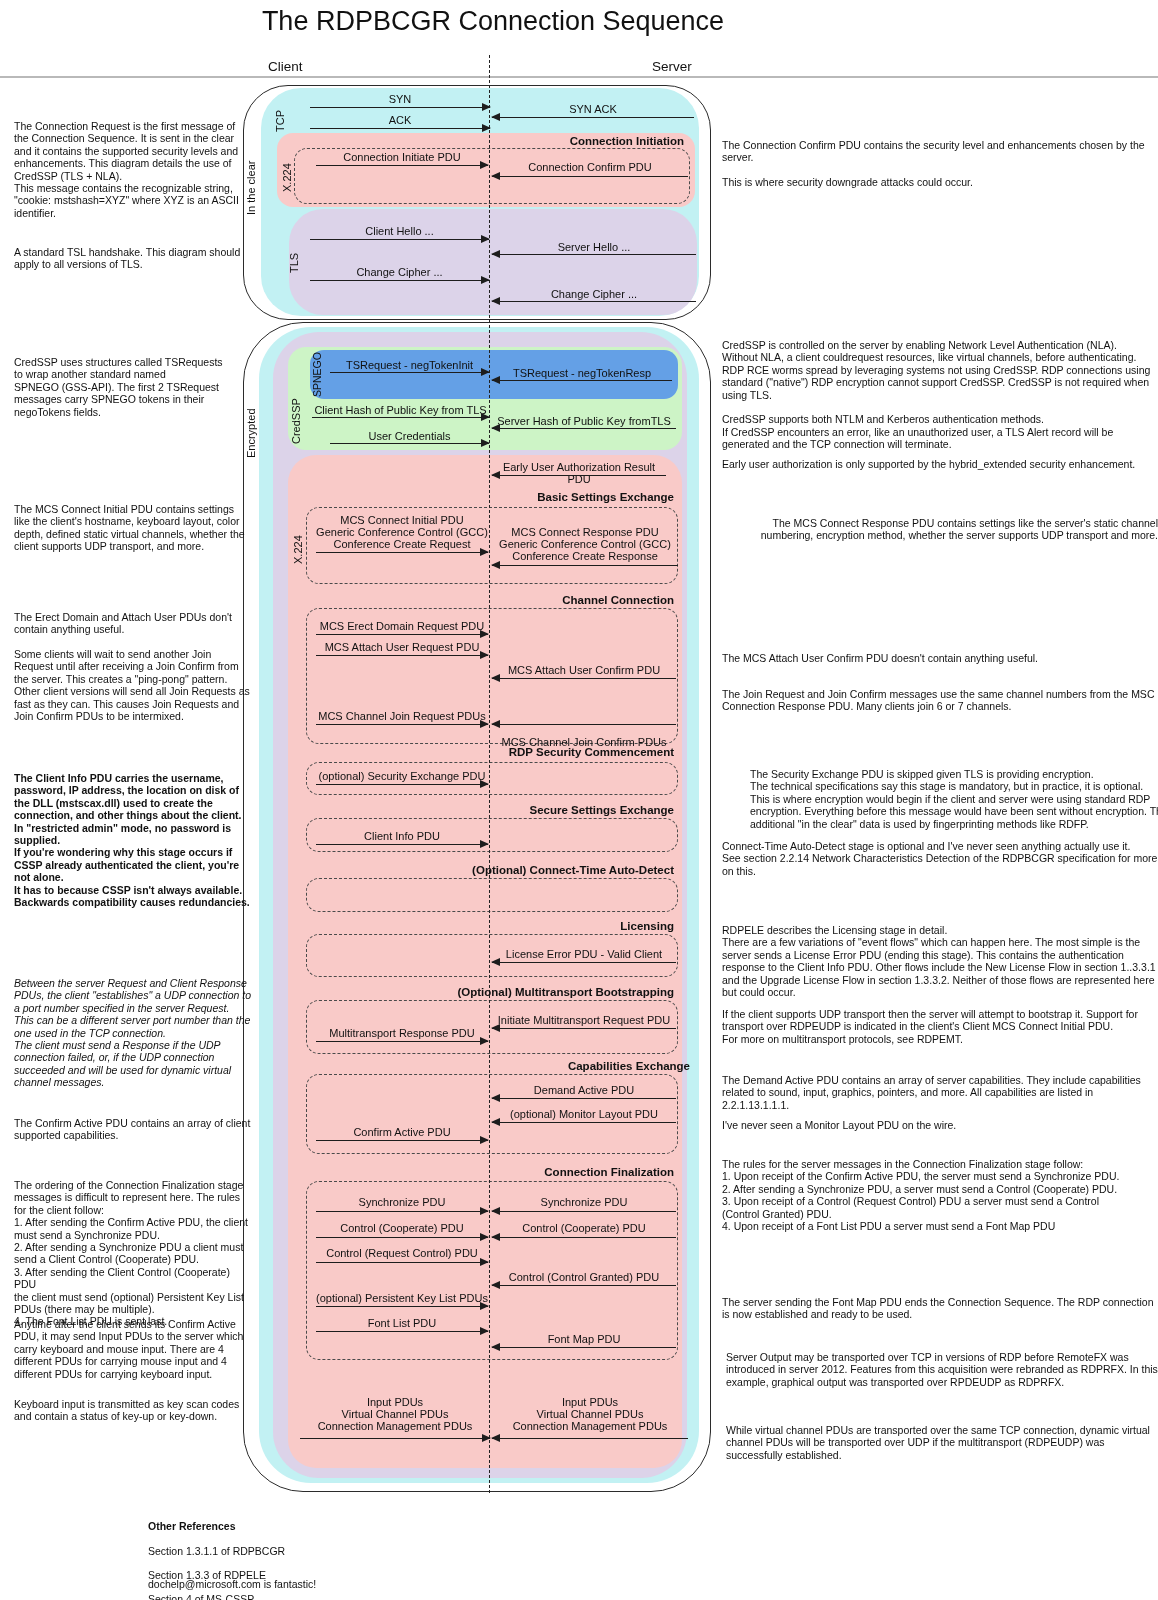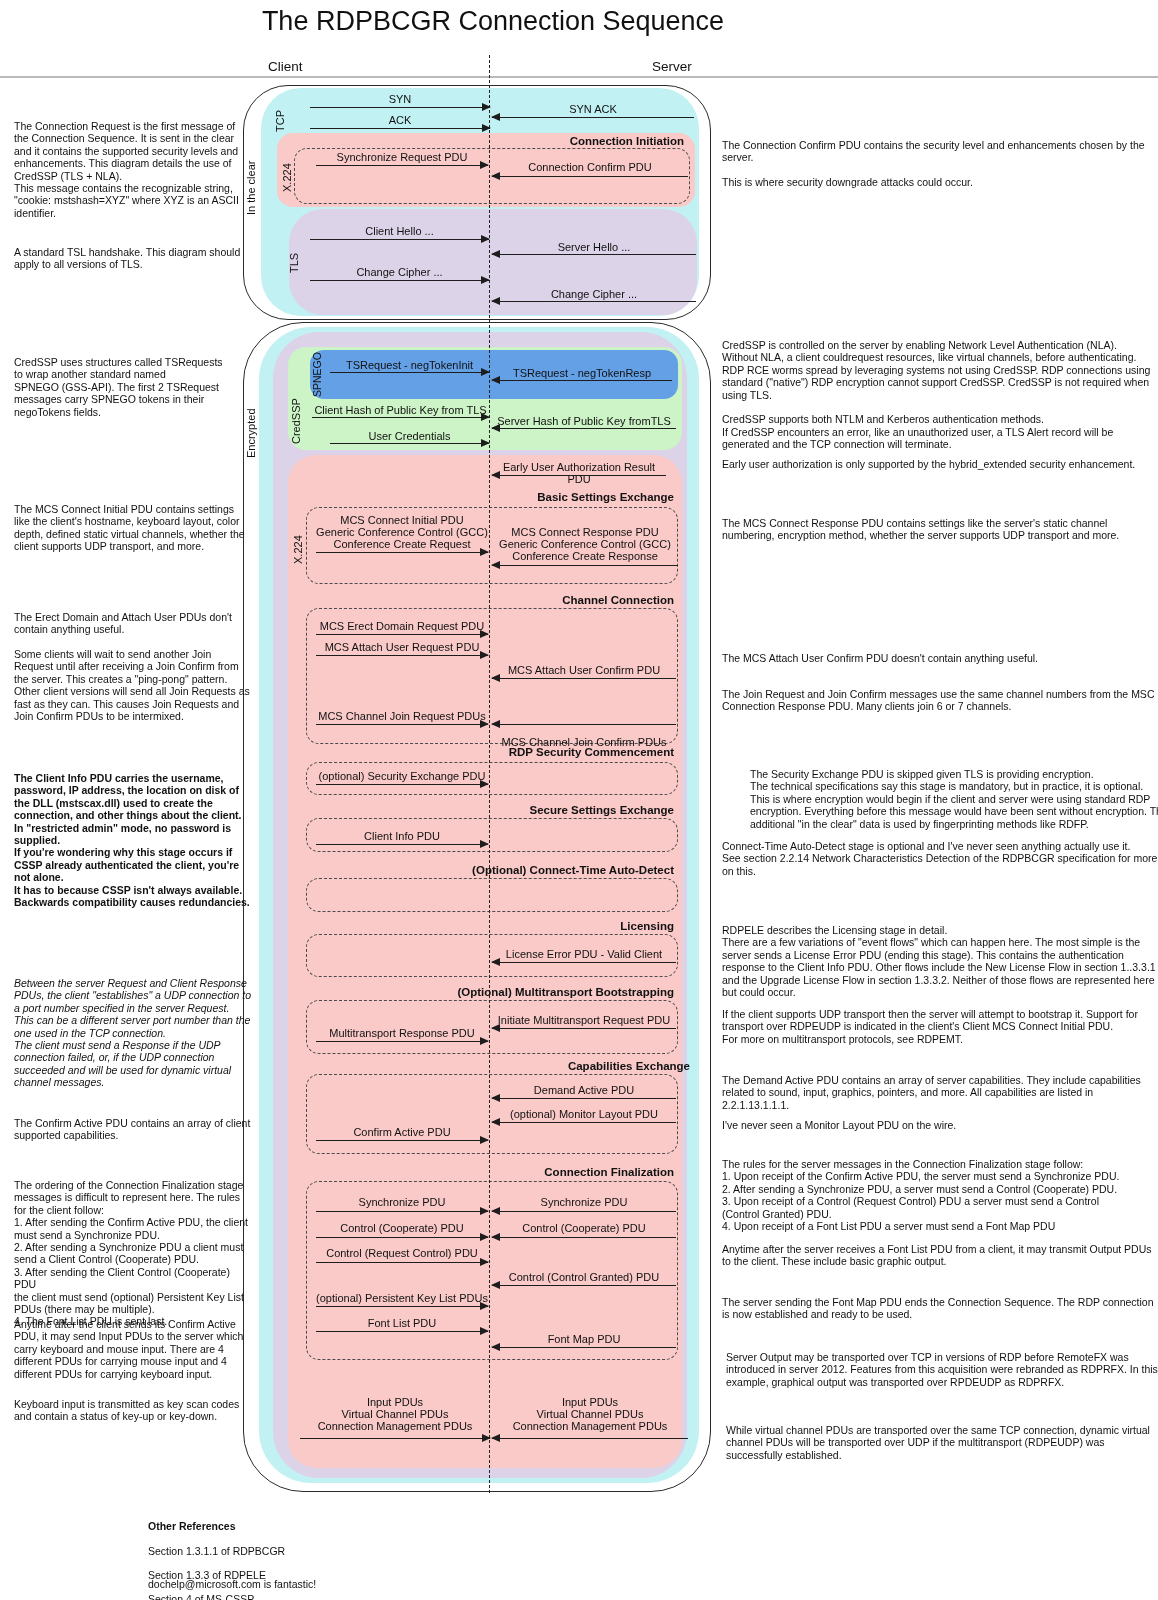--- a/index.html
+++ b/index.html
@@ -81,21 +81,21 @@
   <div class="sec-hdr" style="left:322px;top:1060px;width:368px;">Capabilities Exchange</div>
   <div class="sec-hdr" style="left:306px;top:1166px;width:368px;">Connection Finalization</div>
 
   <div class="msg" style="left:310px;top:93px;width:180px;">SYN</div>
   <div class="arrow r" style="left:310px;top:107px;width:180px;"></div>
   <div class="msg" style="left:492px;top:103px;width:202px;">SYN ACK</div>
   <div class="arrow l" style="left:492px;top:117px;width:202px;"></div>
   <div class="msg" style="left:310px;top:114px;width:180px;">ACK</div>
   <div class="arrow r" style="left:310px;top:128px;width:180px;"></div>
 
-  <div class="msg" style="left:316px;top:151px;width:172px;">Synchronize Request PDU</div>
+  <div class="msg" style="left:316px;top:151px;width:172px;">Connection Initiate PDU</div>
   <div class="arrow r" style="left:316px;top:165px;width:172px;"></div>
   <div class="msg" style="left:492px;top:161px;width:196px;">Connection Confirm PDU</div>
   <div class="arrow l" style="left:492px;top:176px;width:196px;"></div>
 
   <div class="msg" style="left:310px;top:225px;width:179px;">Client Hello ...</div>
   <div class="arrow r" style="left:310px;top:239px;width:179px;"></div>
   <div class="msg" style="left:492px;top:241px;width:204px;">Server Hello ...</div>
   <div class="arrow l" style="left:492px;top:254px;width:204px;"></div>
   <div class="msg" style="left:310px;top:266px;width:179px;">Change Cipher ...</div>
   <div class="arrow r" style="left:310px;top:280px;width:179px;"></div>
@@ -216,41 +216,40 @@
 
   <div class="note" style="left:722px;top:139px;width:436px;">The Connection Confirm PDU contains the security level and enhancements chosen by the server.
 
 This is where security downgrade attacks could occur.</div>
   <div class="note" style="left:722px;top:339px;width:436px;">CredSSP is controlled on the server by enabling Network Level Authentication (NLA).
  Without NLA, a client couldrequest resources, like virtual channels, before authenticating. RDP RCE worms spread by leveraging systems not using CredSSP. RDP connections using standard ("native") RDP encryption cannot support CredSSP. CredSSP is not required when using TLS.
 
 CredSSP supports both NTLM and Kerberos authentication methods.
 If CredSSP encounters an error, like an unauthorized user, a TLS Alert record will be generated and the TCP connection will terminate.</div>
   <div class="note" style="left:722px;top:458px;width:436px;">Early user authorization is only supported by the hybrid_extended security enhancement.</div>
-  <div class="note" style="left:722px;top:517px;width:436px;">The MCS Connect Response PDU contains settings like the server's static channel numbering, encryption method, whether the server supports UDP transport and more.</div>
+  <div class="note" style="left:722px;top:517px;width:436px;text-align:right;">The MCS Connect Response PDU contains settings like the server's static channel numbering, encryption method, whether the server supports UDP transport and more.</div>
   <div class="note" style="left:722px;top:652px;width:436px;">The MCS Attach User Confirm PDU doesn't contain anything useful.</div>
   <div class="note" style="left:722px;top:688px;width:436px;">The Join Request and Join Confirm messages use the same channel numbers from the MSC Connection Response PDU. Many clients join 6 or 7 channels.</div>
   <div class="note" style="left:722px;top:768px;width:436px;margin-left:28px;">The Security Exchange PDU is skipped given TLS is providing encryption.
 The technical specifications say this stage is mandatory, but in practice, it is optional.
 This is where encryption would begin if the client and server were using standard RDP encryption. Everything before this message would have been sent without encryption. This additional "in the clear" data is used by fingerprinting methods like RDFP.</div>
   <div class="note" style="left:722px;top:840px;width:436px;">Connect-Time Auto-Detect stage is optional and I've never seen anything actually use it.
 See section 2.2.14 Network Characteristics Detection of the RDPBCGR specification for more on this.</div>
   <div class="note" style="left:722px;top:924px;width:436px;">RDPELE describes the Licensing stage in detail.
 There are a few variations of "event flows" which can happen here. The most simple is the server sends  a License Error PDU (ending this stage). This contains the authentication response to the Client Info PDU. Other flows include the New License Flow in section 1..3.3.1 and the Upgrade License Flow in section 1.3.3.2. Neither of those flows are represented here but could occur.</div>
   <div class="note" style="left:722px;top:1008px;width:436px;">If the client supports UDP transport then the server will attempt to bootstrap it. Support for transport over RDPEUDP is indicated in the client's Client MCS Connect Initial PDU.
 For more on multitransport protocols, see RDPEMT.</div>
   <div class="note" style="left:722px;top:1074px;width:436px;">The Demand Active PDU contains an array of server capabilities. They include capabilities related to sound, input, graphics, pointers, and more. All capabilities are listed in 2.2.1.13.1.1.1.</div>
   <div class="note" style="left:722px;top:1119px;width:436px;">I've never seen a Monitor Layout PDU on the wire.</div>
   <div class="note" style="left:722px;top:1158px;width:436px;">The rules for the server messages in the Connection Finalization stage follow:
 1. Upon receipt of the Confirm Active PDU, the server must send a Synchronize PDU.
 2. After sending a Synchronize PDU, a server must send a Control (Cooperate) PDU.
 3. Upon receipt of a Control (Request Control) PDU a server must send a Control
  (Control Granted) PDU.
 4. Upon receipt of a Font List PDU a server must send a Font Map PDU</div>
-  <div class="note" style="left:722px;top:1243px;width:436px;">Anytime after the server receives a Font List PDU from a client, it may transmit Output PDUs to the client. These include basic graphic output.</div>
   <div class="note" style="left:722px;top:1296px;width:436px;">The server sending the Font Map PDU ends the Connection Sequence. The RDP connection is now established and ready to be used.</div>
   <div class="note" style="left:726px;top:1351px;width:432px;">Server Output may be transported over TCP in versions of RDP before RemoteFX was introduced in server 2012. Features from this acquisition were rebranded as RDPRFX. In this example, graphical output was transported over RPDEUDP as RDPRFX.</div>
   <div class="note" style="left:726px;top:1424px;width:432px;">While virtual channel PDUs are transported over the same TCP connection, dynamic virtual channel PDUs will be transported over UDP if the multitransport (RDPEUDP) was successfully established.</div>
 
   <div class="refs" style="left:148px;top:1508px;">
     <div class="refs-heading">Other References</div>
     <div>Section 1.3.1.1 of RDPBCGR</div>
     <div>Section 1.3.3 of RDPELE</div>
     <div>Section 4 of MS-CSSP</div>
   </div>

